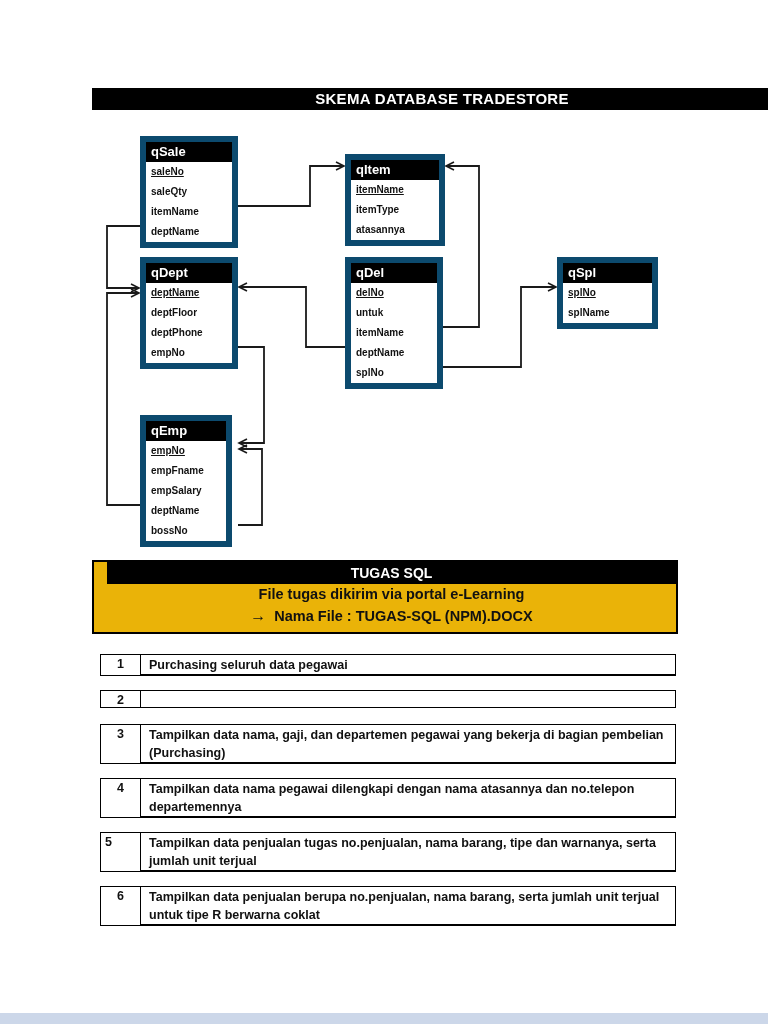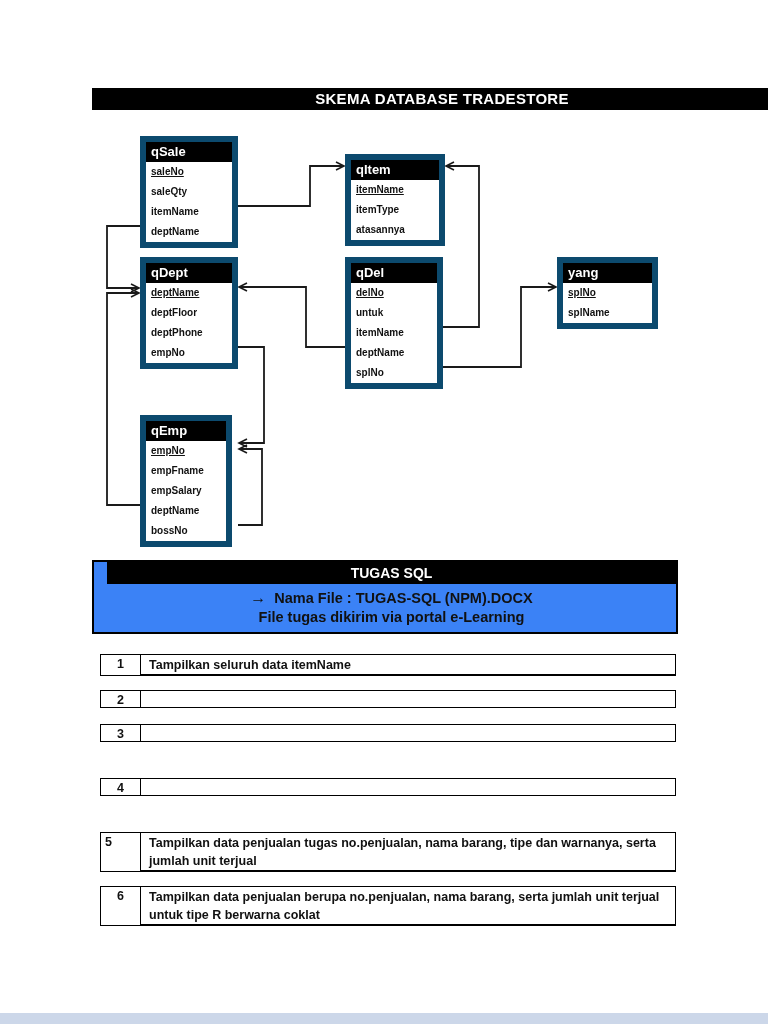--- a/index.html
+++ b/index.html
@@ -16,21 +16,21 @@
   
   .etable{position:absolute;border:6px solid #0c4a6e;background:#fff;box-sizing:border-box;}
   .ehead{background:#000;color:#fff;font-weight:700;font-size:13px;height:20px;line-height:20px;padding:0 5px;}
   .efield{font-size:10px;font-weight:700;color:#111;height:20px;line-height:20px;padding:0 5px;white-space:nowrap;}
   .efield.pk{text-decoration:underline;}
 
   #rel-svg{position:absolute;left:0;top:0;pointer-events:none;}
   #rel-svg polyline{fill:none;stroke:#1a1a1a;stroke-width:1.8;}
 
   
-  #tugas-box{position:absolute;left:92px;top:560px;width:586px;height:74px;border:2px solid #000;box-sizing:border-box;background:#3b82f6;padding-left:13px;}
+  #tugas-box{position:absolute;left:92px;top:560px;width:586px;height:74px;border:2px solid #000;box-sizing:border-box;background:#eab308;padding-left:13px;}
   #tugas-bar{height:22px;background:#000;color:#fff;font-weight:700;font-size:14px;line-height:22px;text-align:center;}
   #tugas-line1{text-align:center;font-size:14.5px;font-weight:600;margin-top:5px;color:#111;}
   #tugas-line1 .arrow{font-weight:400;font-size:16px;margin-right:8px;}
   #tugas-line1 .fname{font-weight:800;}
   #tugas-line2{text-align:center;font-size:14.5px;font-weight:700;margin-top:2px;color:#111;}
 
   
   #tasks{position:absolute;left:100px;top:0;width:576px;}
   .tblock{position:absolute;left:0;width:576px;border:1.8px solid #000;box-sizing:border-box;display:flex;background:#fff;}
   .tnum{width:40px;flex:0 0 40px;border-right:1.8px solid #000;box-sizing:border-box;
@@ -87,59 +87,67 @@
     </div>
     <div class="etable" style="left: 345px; top: 257px; width: 98px;">
       <div class="ehead">qDel</div>
       <div class="efield pk">delNo</div>
       <div class="efield">untuk</div>
       <div class="efield">itemName</div>
       <div class="efield">deptName</div>
       <div class="efield">splNo</div>
     </div>
     <div class="etable" style="left: 557px; top: 257px; width: 101px;">
-      <div class="ehead">yang</div>
+      <div class="ehead">qSpl</div>
       <div class="efield pk">splNo</div>
       <div class="efield">splName</div>
     </div>
     <div class="etable" style="left: 140px; top: 415px; width: 92px;">
       <div class="ehead">qEmp</div>
       <div class="efield pk">empNo</div>
       <div class="efield">empFname</div>
       <div class="efield">empSalary</div>
       <div class="efield">deptName</div>
       <div class="efield">bossNo</div>
     </div>
   </div>
 
 <div id="tugas-box">
   <div id="tugas-bar" class="blackbar-inline" style="background:#000;color:#fff;">TUGAS SQL</div>
+  <div id="tugas-line2">File tugas dikirim via portal e-Learning</div>
   <div id="tugas-line1">
     <span class="arrow">→</span><span>Nama File :</span>
     <span class="fname">TUGAS-SQL (NPM).DOCX</span>
   </div>
-  <div id="tugas-line2">File tugas dikirim via portal e-Learning</div>
 </div>
 
 <div id="tasks">
     <div class="tblock" style="top: 654px;">
       <div class="tnum">1</div>
       <div class="tright">
-        <div class="ttext" style="height: 20px;">Tampilkan seluruh data itemName</div>
+        <div class="ttext" style="height: 20px;">Purchasing seluruh data pegawai</div>
         <div class="tanswer" style="height: 12px;"></div>
       </div>
     </div>
     <div class="tblock" style="top: 690px;">
       <div class="tnum">2</div>
     </div>
     <div class="tblock" style="top: 724px;">
       <div class="tnum">3</div>
+      <div class="tright">
+        <div class="ttext" style="height: 38px;">Tampilkan data nama, gaji, dan departemen pegawai yang bekerja di bagian pembelian (Purchasing)</div>
+        <div class="tanswer" style="height: 12px;"></div>
+      </div>
     </div>
     <div class="tblock" style="top: 778px;">
       <div class="tnum">4</div>
+      <div class="tright">
+        <div class="ttext" style="height: 38px;">Tampilkan data nama pegawai dilengkapi dengan nama atasannya dan no.telepon departemennya</div>
+        <div class="tanswer" style="height: 12px;"></div>
+      </div>
     </div>
     <div class="tblock" style="top: 832px;">
       <div class="tnum left">5</div>
       <div class="tright">
         <div class="ttext" style="height: 38px;">Tampilkan data penjualan tugas no.penjualan, nama barang, tipe dan warnanya, serta jumlah unit terjual</div>
         <div class="tanswer" style="height: 12px;"></div>
       </div>
     </div>
     <div class="tblock" style="top: 886px;">
       <div class="tnum">6</div>

